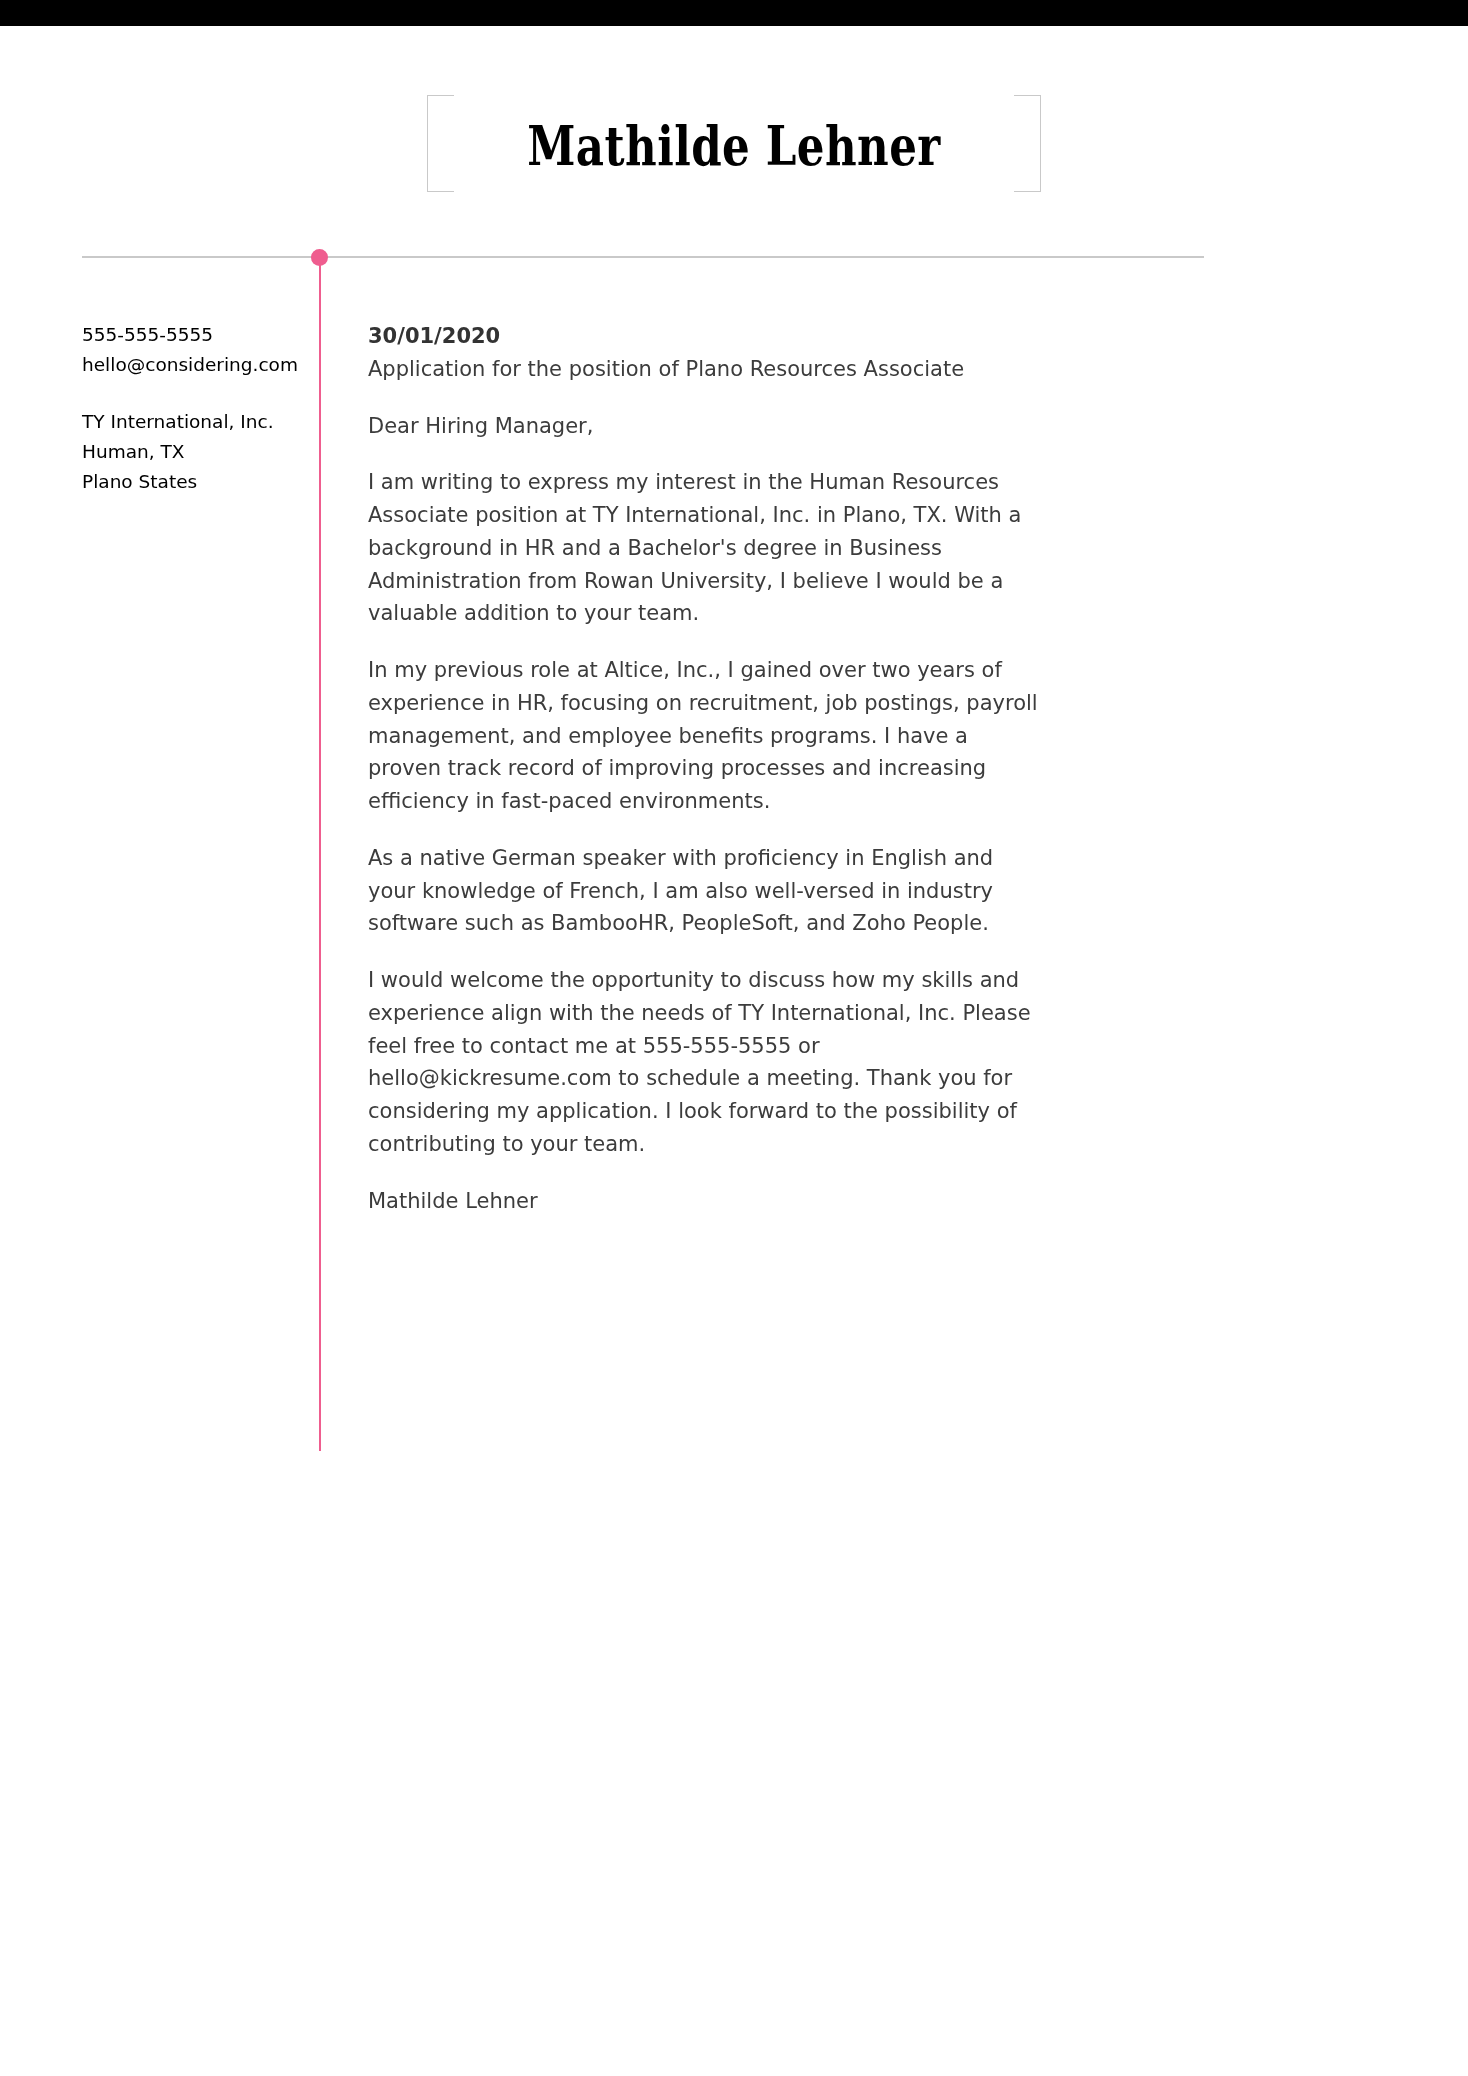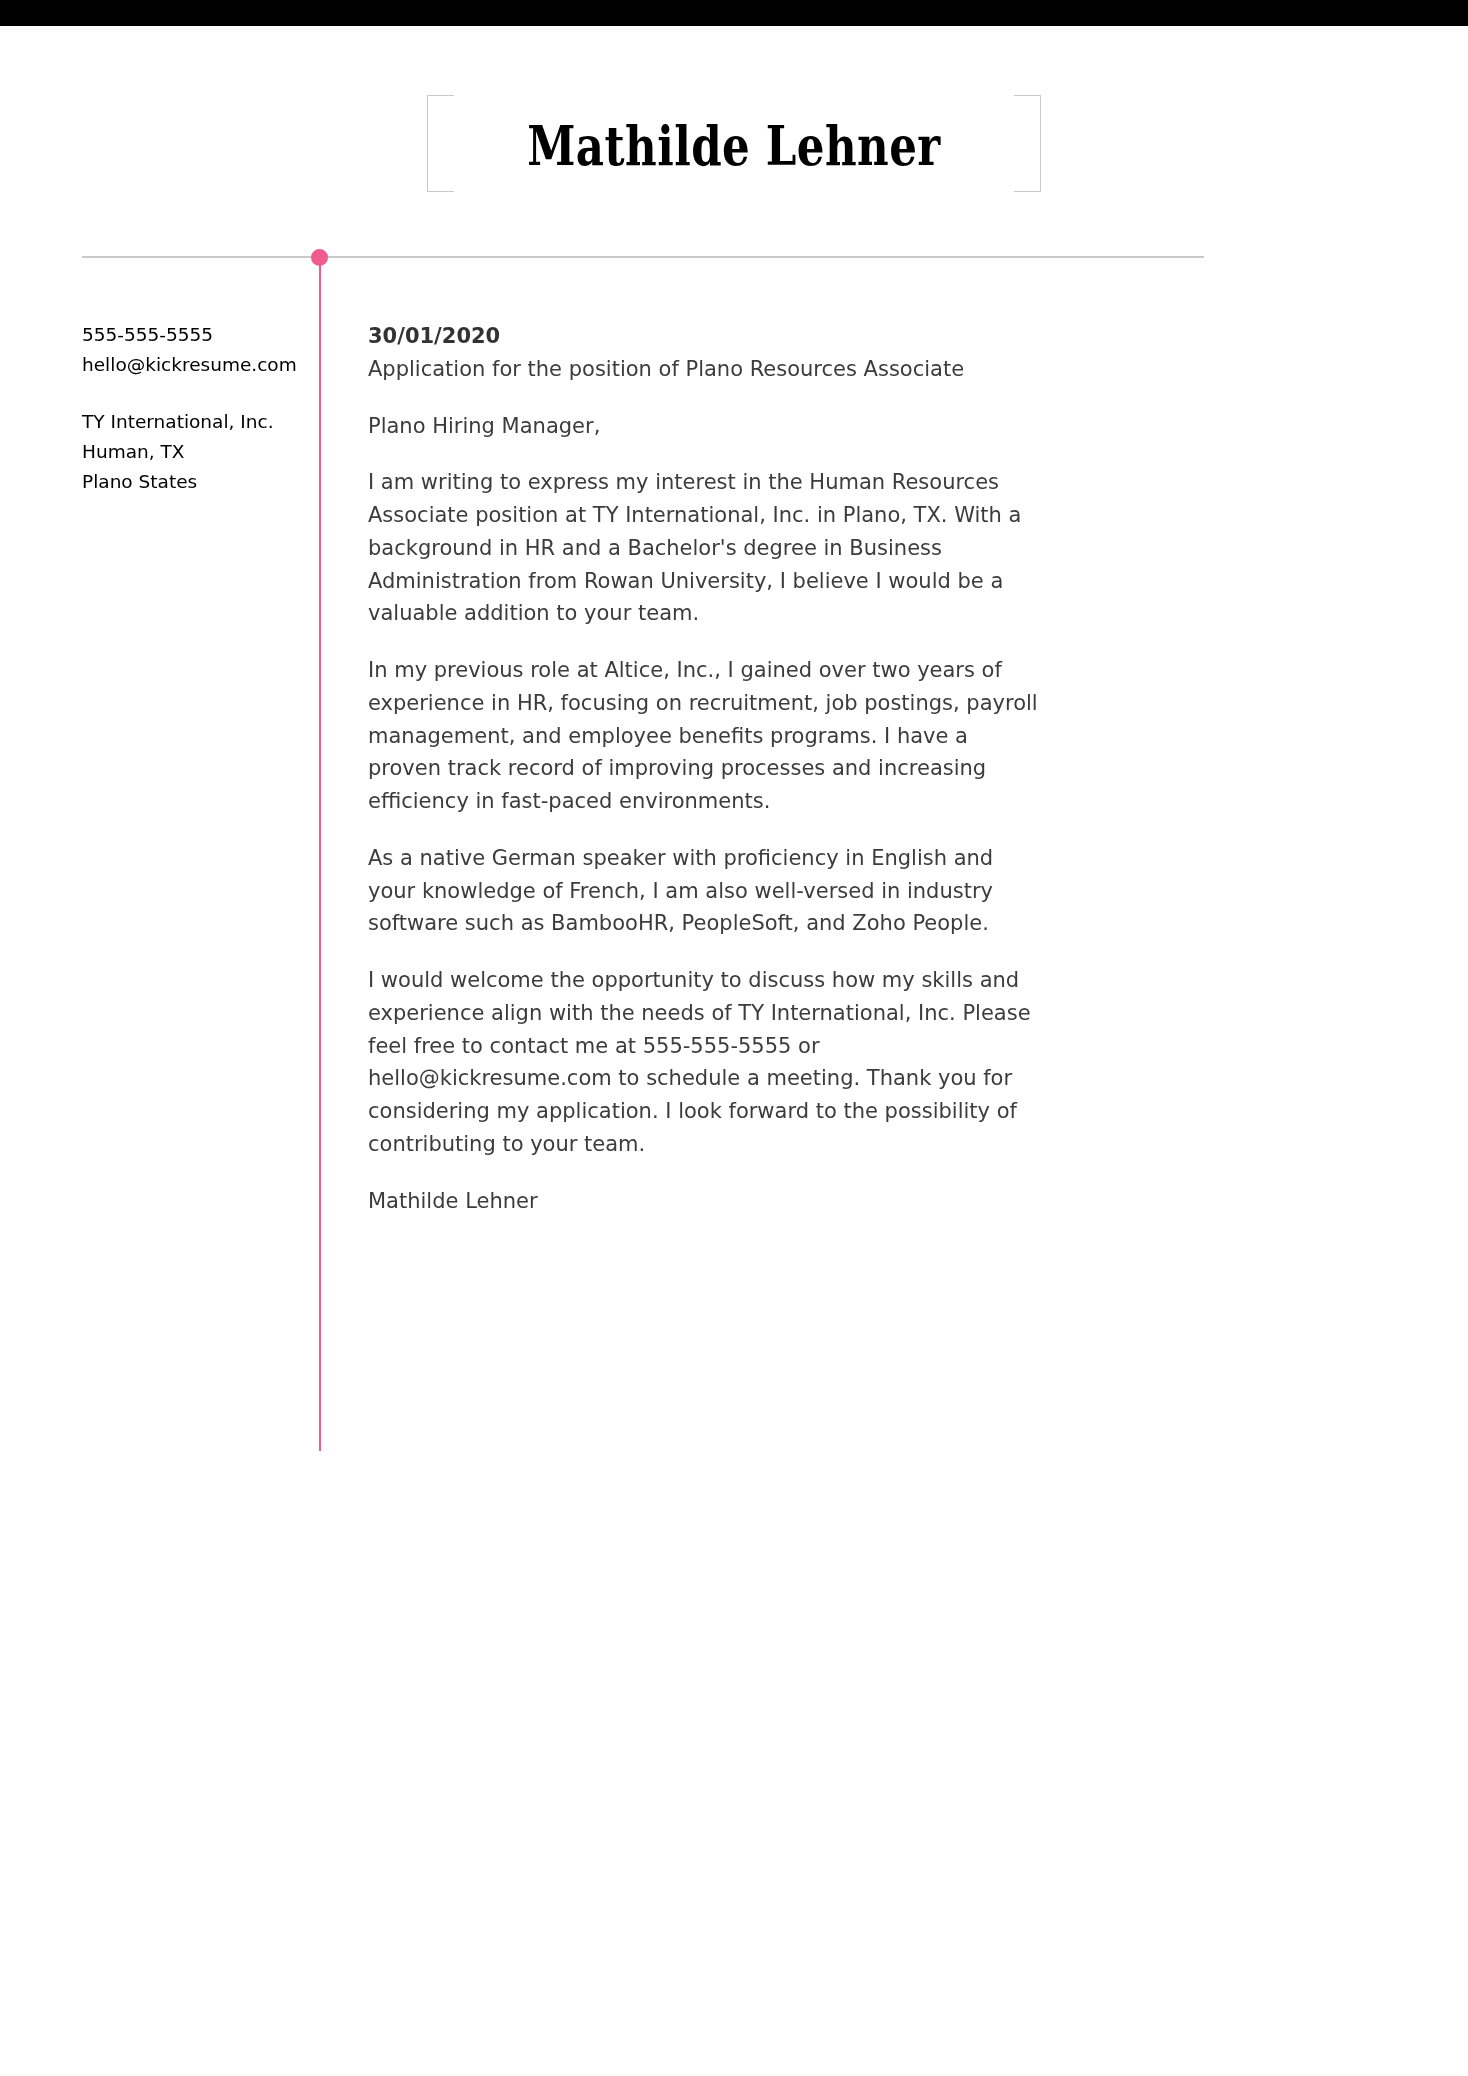--- a/index.html
+++ b/index.html
@@ -164,37 +164,37 @@
   </div>
 </div>
 
 <div class="hrule"></div>
 <div class="pink-dot"></div>
 <div class="pink-line"></div>
 
 <div class="left-col">
   <div class="left-block">
     <div class="left-line">555-555-5555</div>
-    <div class="left-line">hello@kickresume.com</div>
+    <div class="left-line">hello@considering.com</div>
   </div>
   <div class="left-block">
     <div class="left-line">TY International, Inc.</div>
     <div class="left-line">Human, TX</div>
     <div class="left-line">Plano States</div>
   </div>
 </div>
 
 <div class="body-col">
   <div class="block-tight">
     <div class="meta-date">30/01/2020</div>
     <div class="meta-subject">Application for the position of Plano Resources Associate</div>
   </div>
 
   <div class="block">
-    <p class="para">Plano Hiring Manager,</p>
+    <p class="para">Dear Hiring Manager,</p>
   </div>
 
   <div class="block">
     <p class="para">I am writing to express my interest in the Human Resources Associate position at TY International, Inc. in Plano, TX. With a background in HR and a Bachelor's degree in Business Administration from Rowan University, I believe I would be a valuable addition to your team.</p>
   </div>
 
   <div class="block">
     <p class="para">In my previous role at Altice, Inc., I gained over two years of experience in HR, focusing on recruitment, job postings, payroll management, and employee benefits programs. I have a proven track record of improving processes and increasing efficiency in fast-paced environments.</p>
   </div>
 

